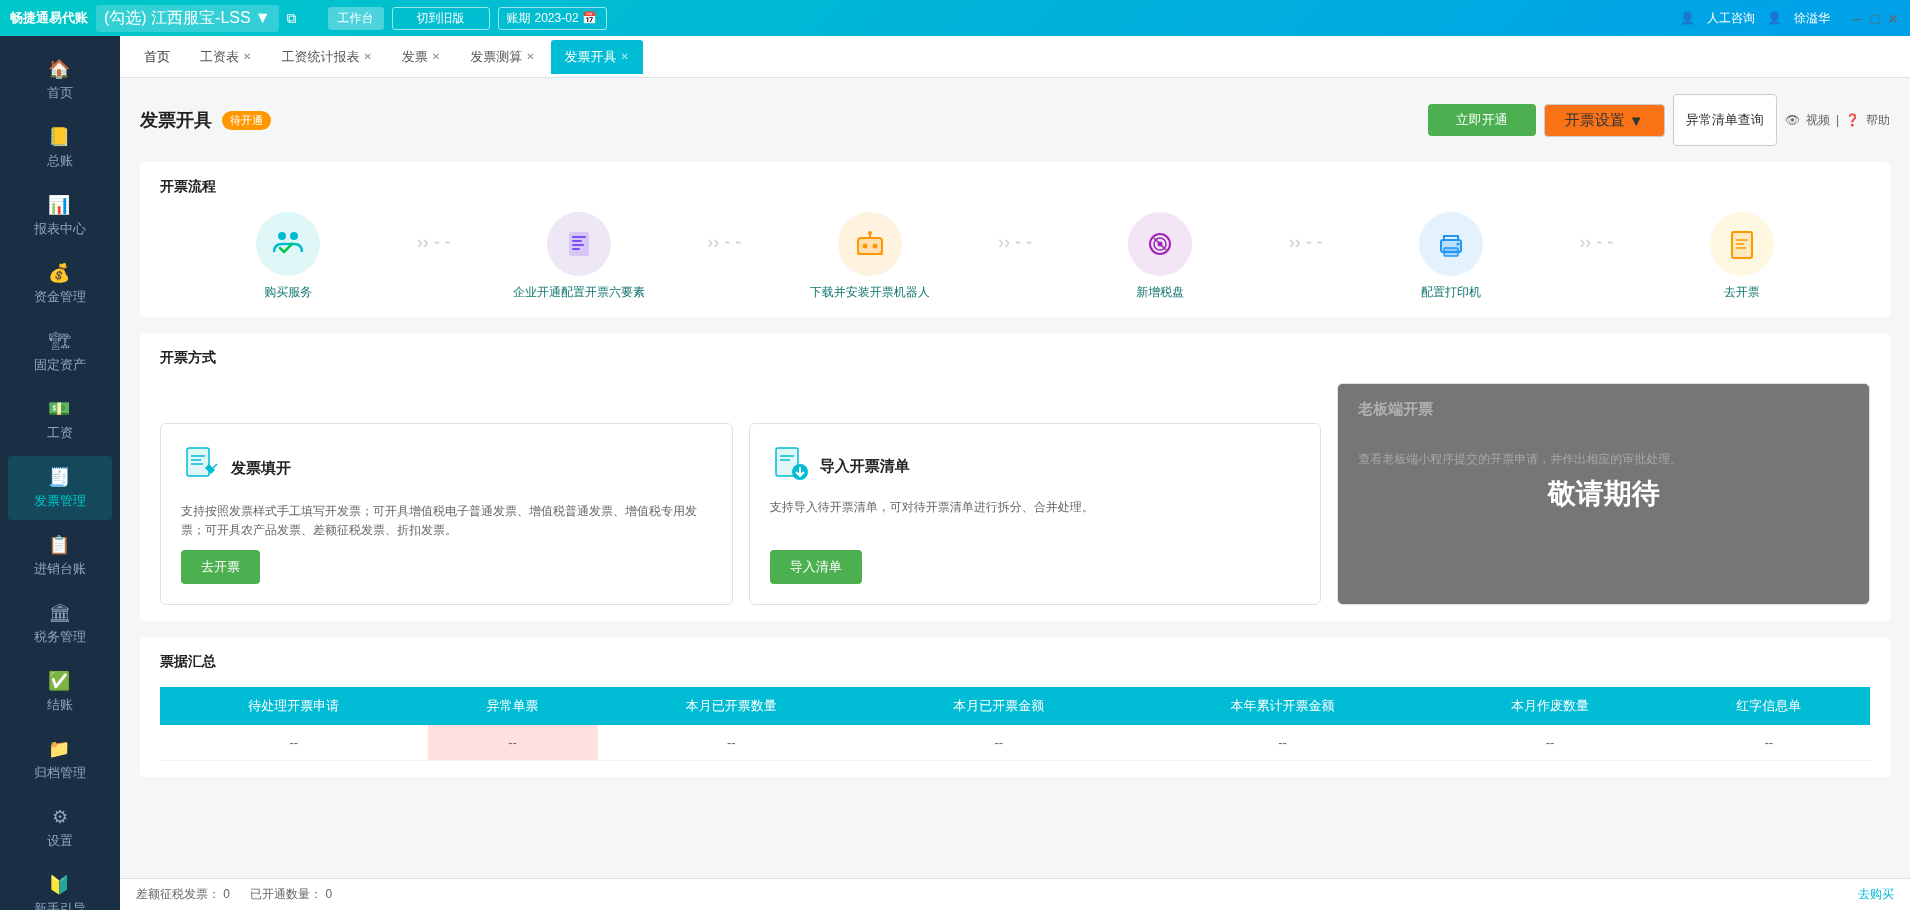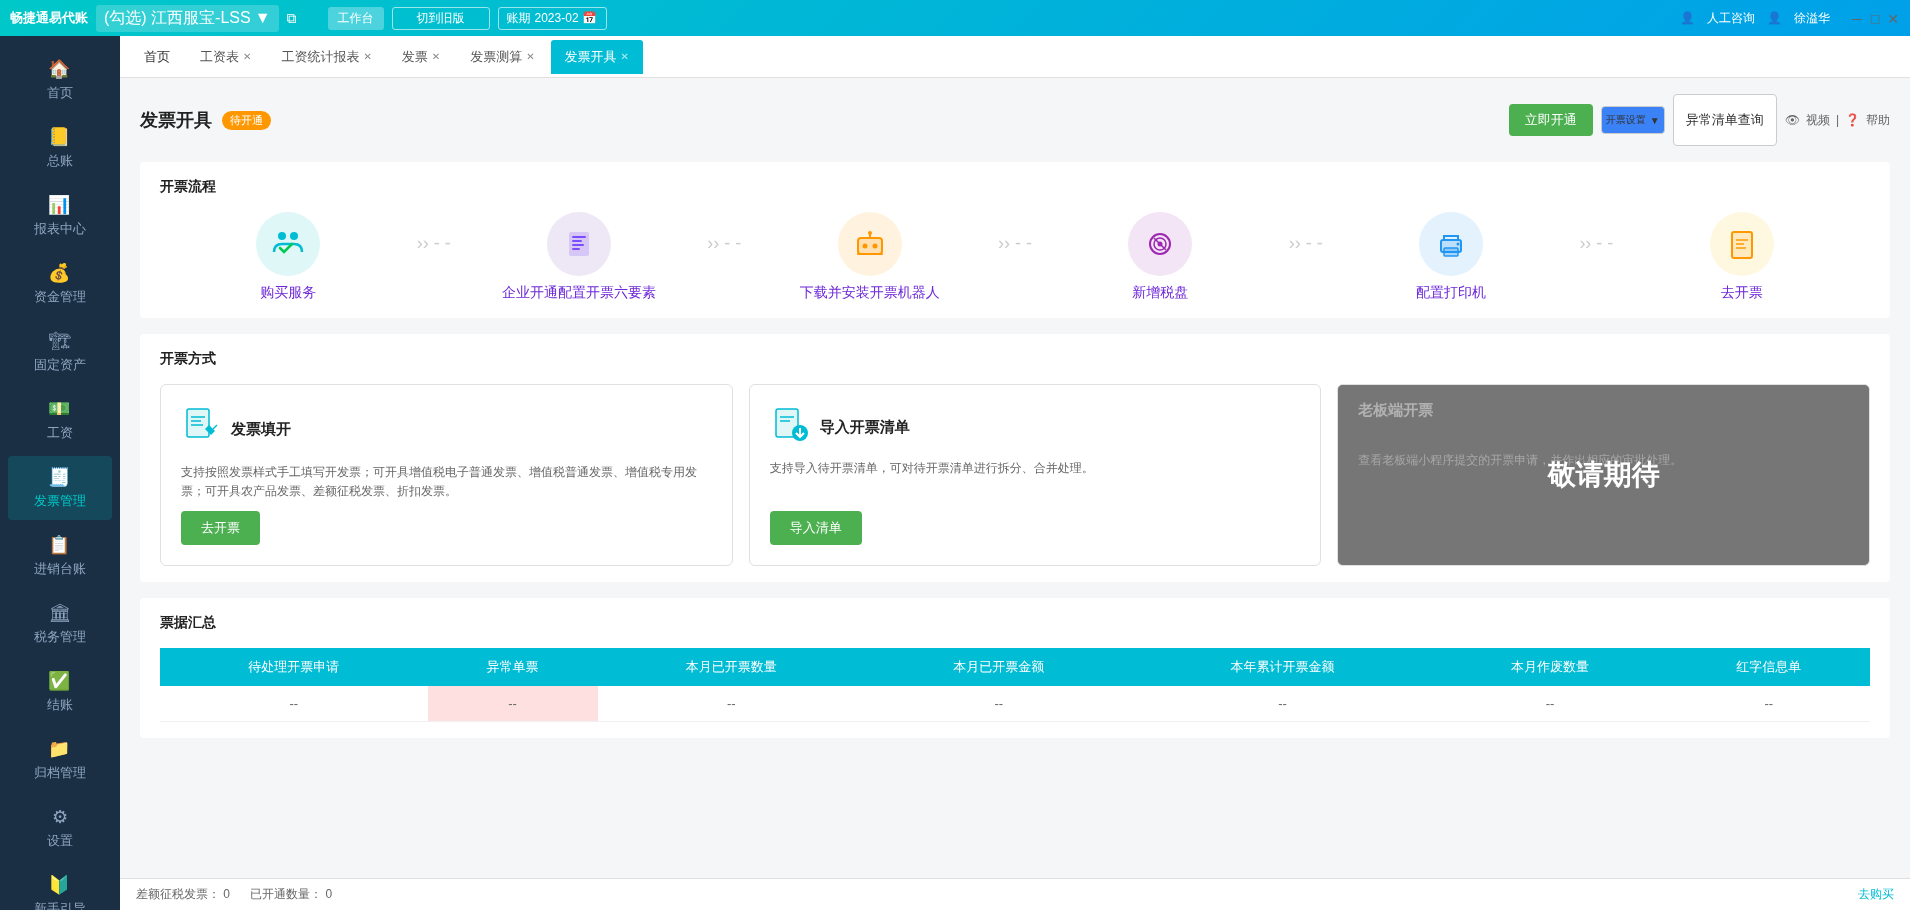--- a/index.html
+++ b/index.html
@@ -138,32 +138,32 @@
       color: white;
       font-size: 11px;
       padding: 2px 8px;
       border-radius: 10px;
     }
     .header-actions { display: flex; align-items: center; gap: 8px; }
     .btn-immediate {
       background: #4caf50;
       color: white;
       border: none;
-      padding: 7px 16px;
+      padding: 7px 28px;
       border-radius: 4px;
       font-size: 13px;
       cursor: pointer;
     }
     .btn-open-settings {
-      background: #3b82f6;
+      background: #f97316;
       color: #333;
       border: 1px solid #ccc;
-      padding: 6px 4px;
+      padding: 6px 20px;
       border-radius: 4px;
-      font-size: 10px;
+      font-size: 15px;
       cursor: pointer;
       display: flex;
       align-items: center;
       gap: 4px;
     }
     .btn-abnormal {
       background: white;
       color: #333;
       border: 1px solid #ccc;
       padding: 16px 12px;
@@ -195,32 +195,33 @@
     }
     .step-icon {
       width: 64px;
       height: 64px;
       border-radius: 50%;
       display: flex;
       align-items: center;
       justify-content: center;
       font-size: 28px;
     }
-    .step-label { font-size: 14px; color: #6d28d9; }
+    .step-label { font-size: 12px; color: #0f766e; }
 
     
     .method-cards { display: flex; gap: 16px; }
     .method-card {
       flex: 1;
       border: 1px solid #e0e0e0;
       border-radius: 6px;
       padding: 20px;
       display: flex;
       flex-direction: column;
       gap: 10px;
+      margin-top: 40px;
     }
     .method-card-header { display: flex; align-items: center; gap: 10px; }
     .method-title { font-size: 15px; font-weight: bold; color: #222; }
     .method-desc { font-size: 12px; color: #666; line-height: 1.6; }
     .method-btn {
       background: #4caf50;
       color: white;
       border: none;
       padding: 8px 20px;
       border-radius: 4px;

